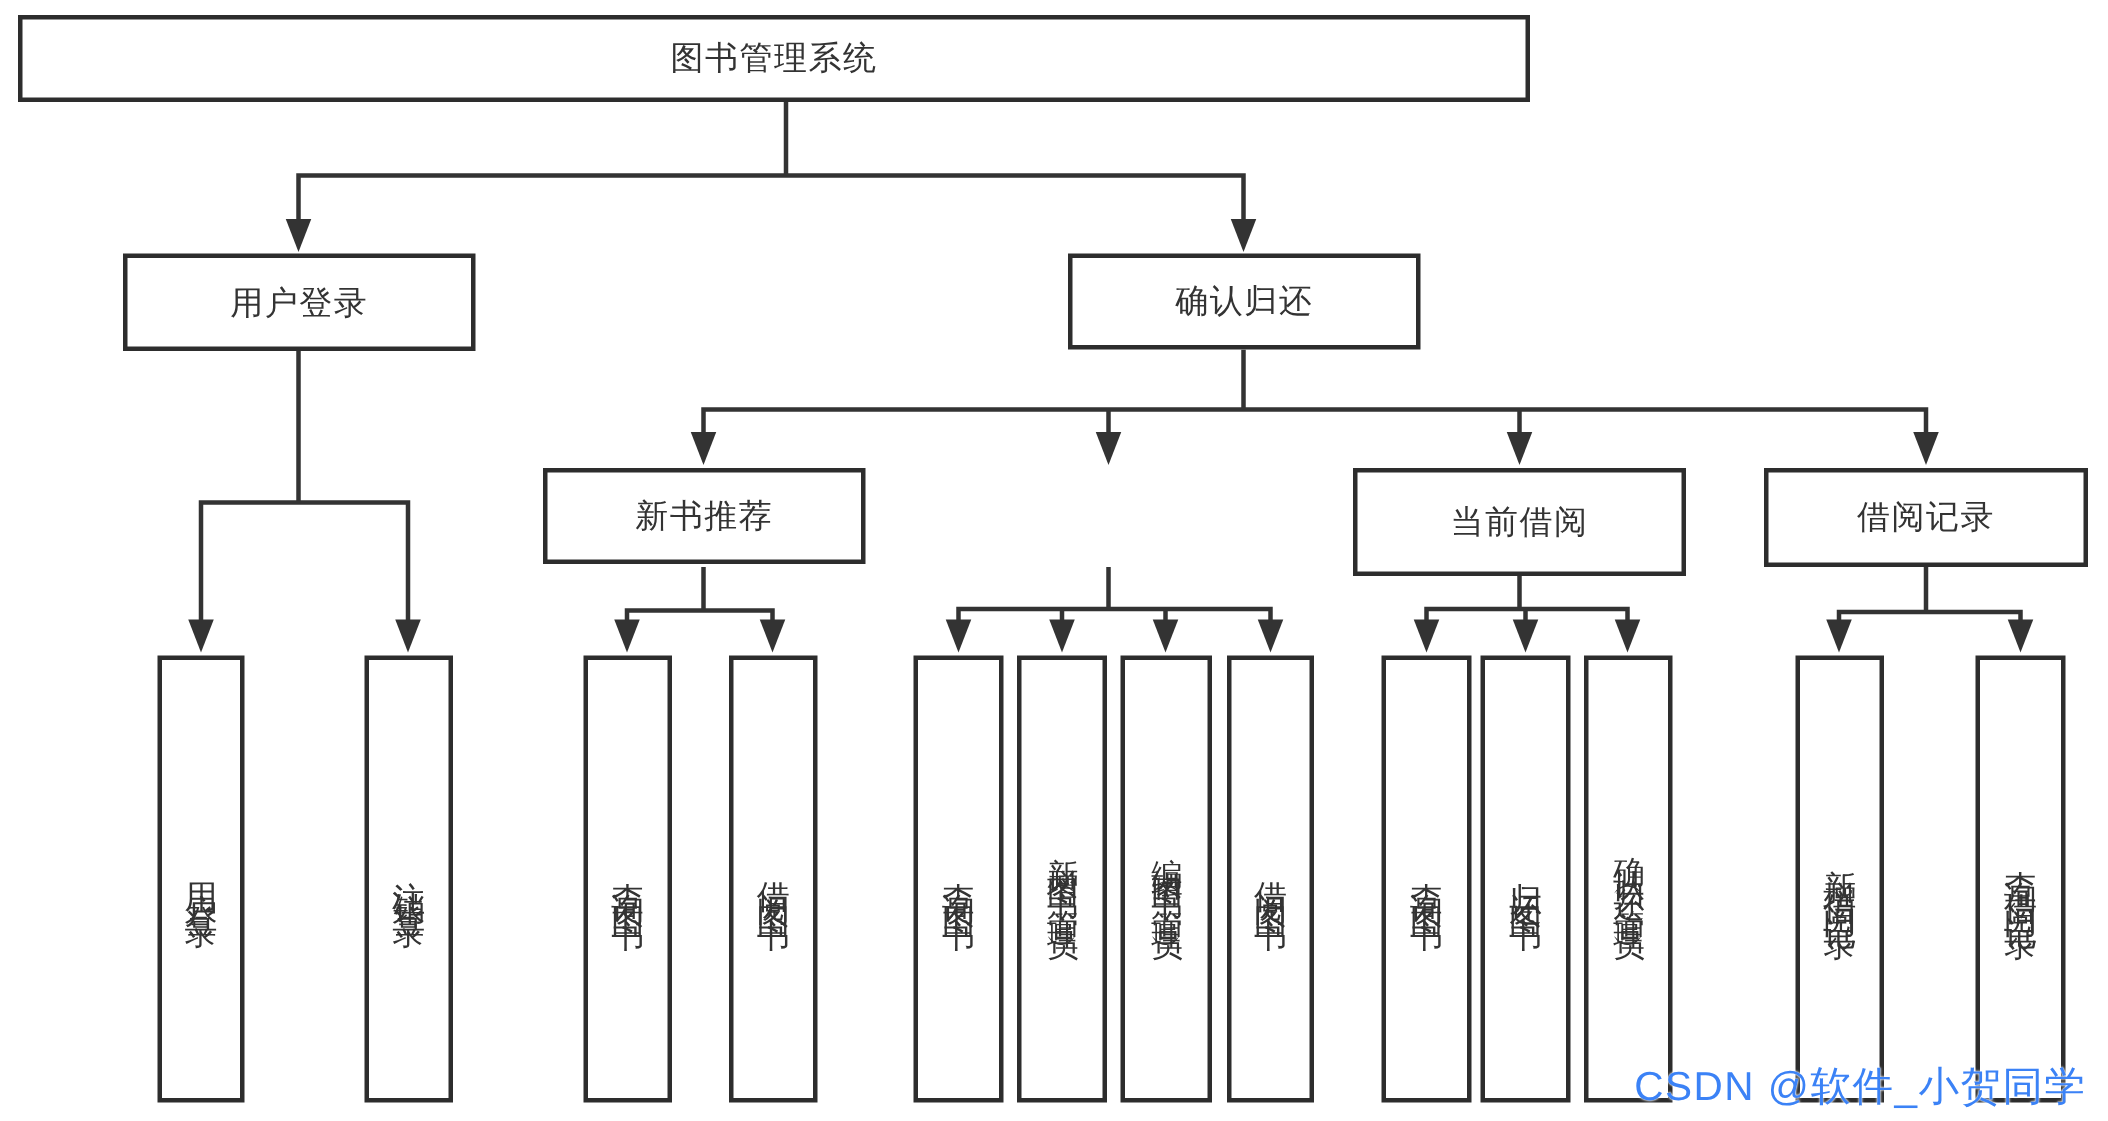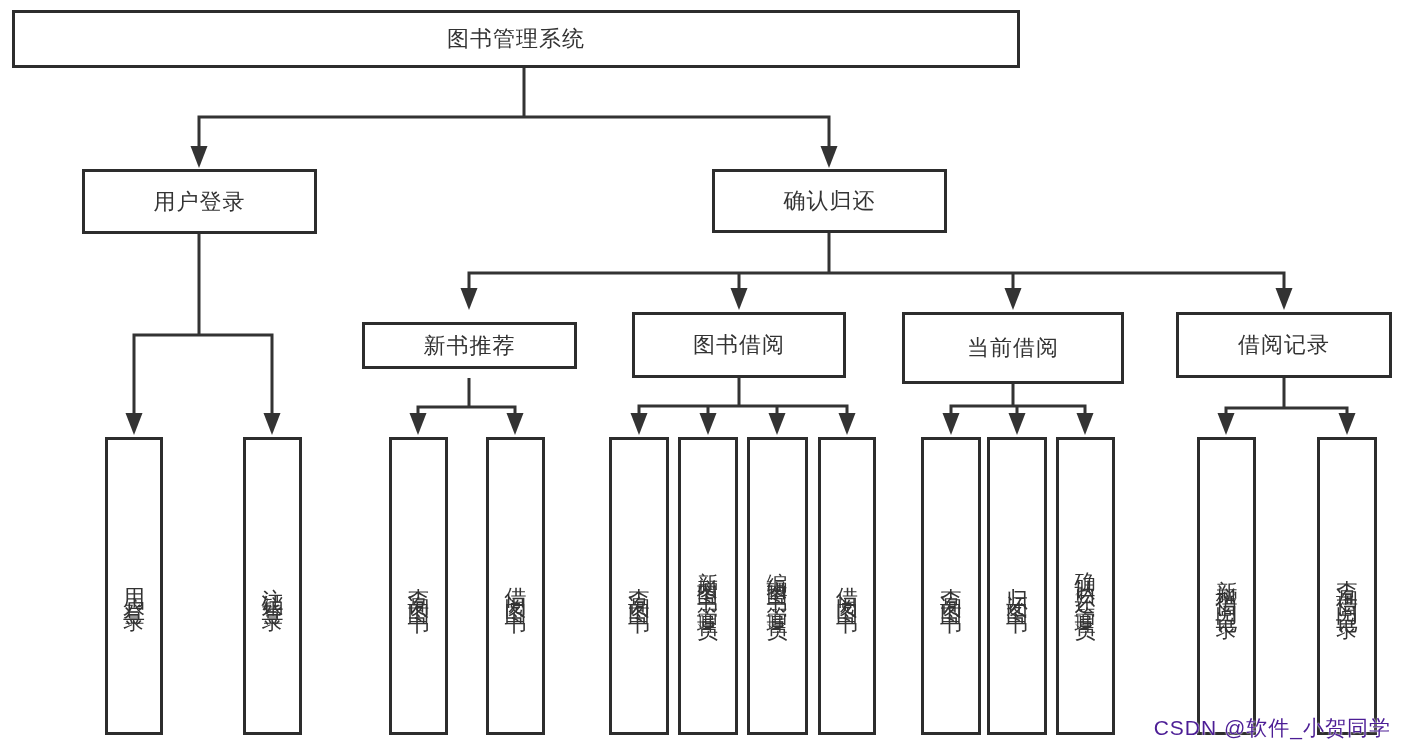--- a/index.html
+++ b/index.html
@@ -26,22 +26,22 @@
     font-size:22px;
     letter-spacing:8px;
     color:#333333;
     line-height:1;
     white-space:nowrap;
   }
   .vbox .vtext.dense{font-size:21px;letter-spacing:7px;}
   .watermark{
     position:absolute;
     right:14px;bottom:5px;
-    font-size:21px;
-    color:#4c1d95;
+    font-size:27px;
+    color:#3b82f6;
     letter-spacing:1px;
     text-shadow:0 0 2px #ffffff,0 0 1px #ffffff;
     white-space:nowrap;
   }
 </style>
 </head>
 <body>
 
 <div class="canvas">
 
@@ -90,22 +90,21 @@
       <polygon points="1226,435 1217.5,413 1234.5,413"></polygon>
       <polygon points="1347,435 1338.5,413 1355.5,413"></polygon>
     </g>
   </svg>
 
   <div class="node hbox" style="left:12px;top:10px;width:1008px;height:58px">图书管理系统</div>
 
   <div class="node hbox" style="left:82px;top:169px;width:235px;height:65px">用户登录</div>
   <div class="node hbox" style="left:712px;top:169px;width:235px;height:64px">确认归还</div>
 
-  <div class="node hbox" style="left:362px;top:322px;width:215px;height:47px">新书推荐</div>
-  <div class="node hbox" style="left:632px;top:312px;width:214px;height:66px">图书借阅</div>
+  <div class="node hbox" style="left:362px;top:312px;width:215px;height:64px">新书推荐</div>
   <div class="node hbox" style="left:902px;top:312px;width:222px;height:72px">当前借阅</div>
   <div class="node hbox" style="left:1176px;top:312px;width:216px;height:66px">借阅记录</div>
 
   <div class="node vbox" style="left:105px;top:437px;width:58px;height:298px">
     <span class="vtext">用户登录</span>
   </div>
   <div class="node vbox" style="left:243px;top:437px;width:59px;height:298px">
     <span class="vtext">注销登录</span>
   </div>
 

